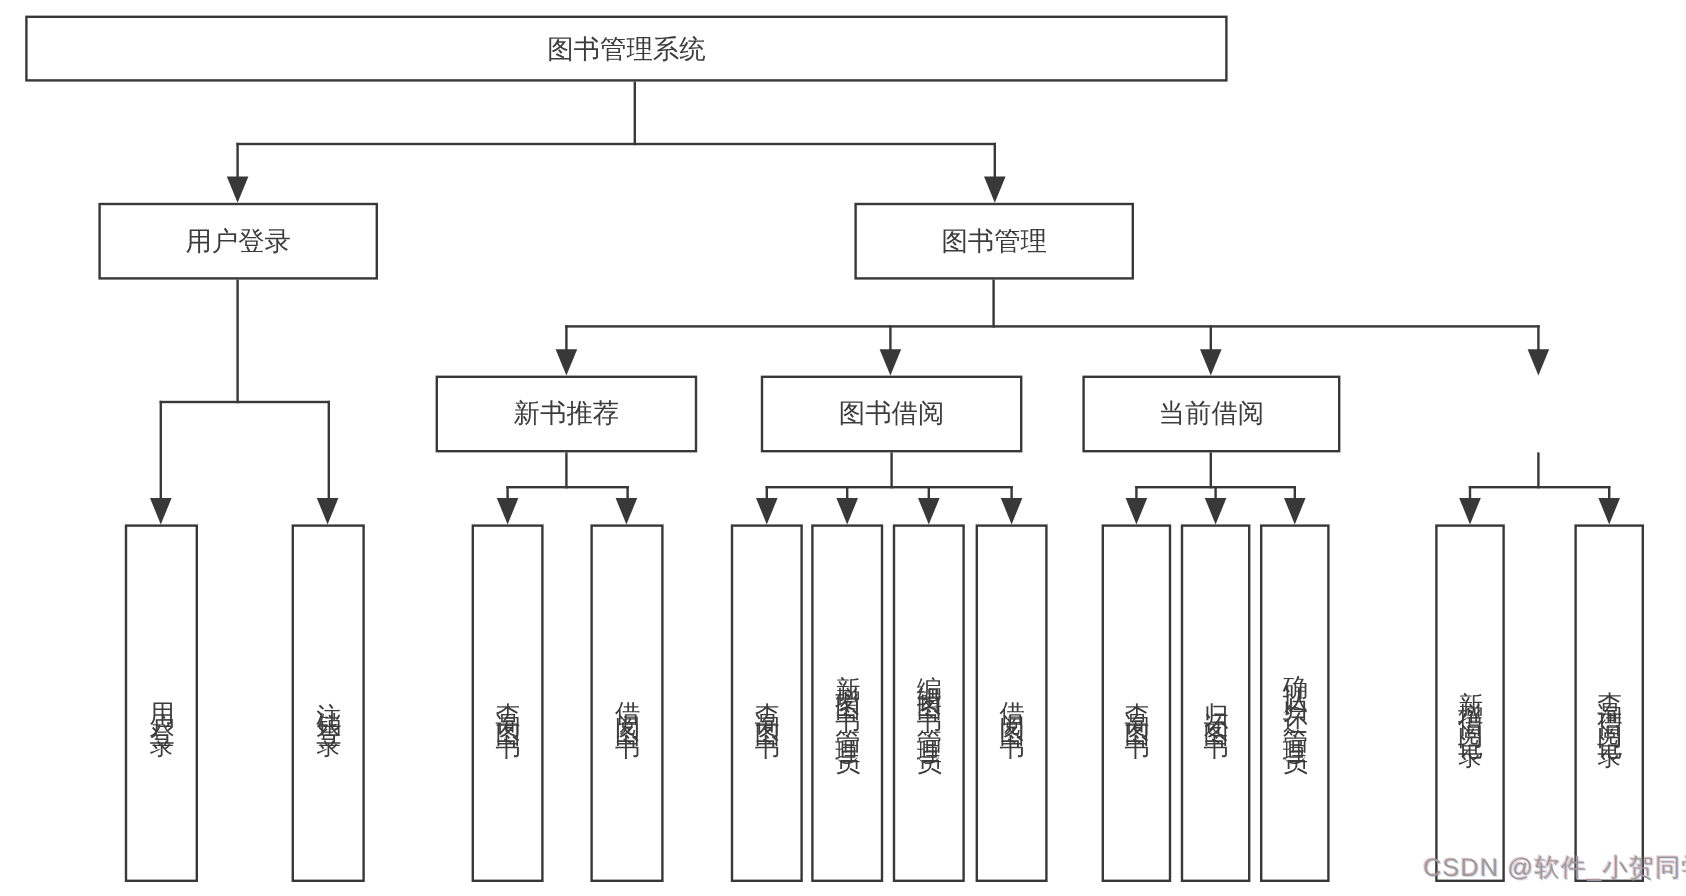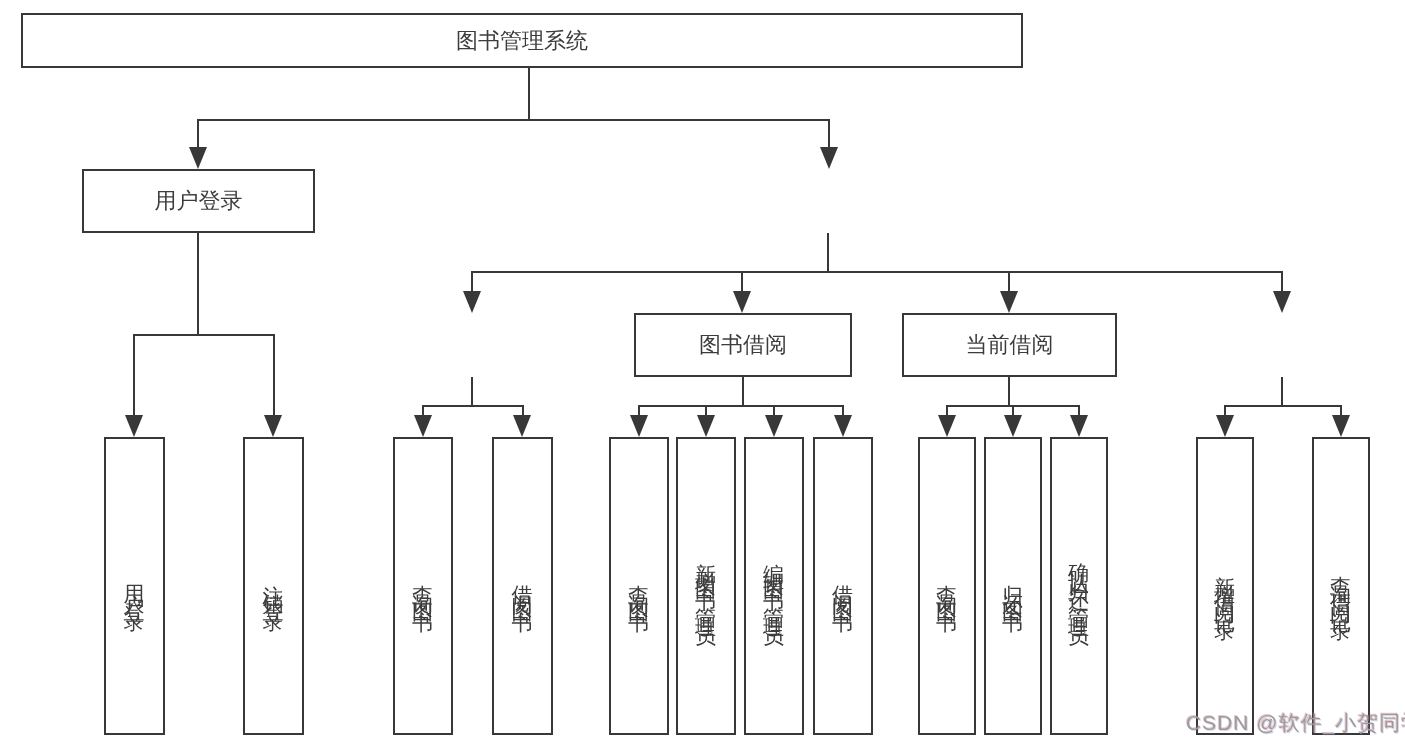--- a/index.html
+++ b/index.html
@@ -29,21 +29,23 @@
   }
 </style>
 </head>
 <body>
 
 <div class="canvas">
 
   <div class="box" style="left:21px;top:13px;width:1002px;height:55px;">图书管理系统</div>
 
   <div class="box" style="left:82px;top:169px;width:233px;height:64px;">用户登录</div>
+  <div class="box" style="left:712px;top:169px;width:233px;height:64px;">图书管理</div>
 
+  <div class="box" style="left:363px;top:313px;width:218px;height:64px;">新书推荐</div>
   <div class="box" style="left:634px;top:313px;width:218px;height:64px;">图书借阅</div>
   <div class="box" style="left:902px;top:313px;width:215px;height:64px;">当前借阅</div>
 
   <div class="box leaf" style="left:104px;top:437px;width:61px;height:298px;">
     <span>用户登录</span>
     </div>
   <div class="box leaf" style="left:243px;top:437px;width:61px;height:298px;">
     <span>注销登录</span>
     </div>
 

